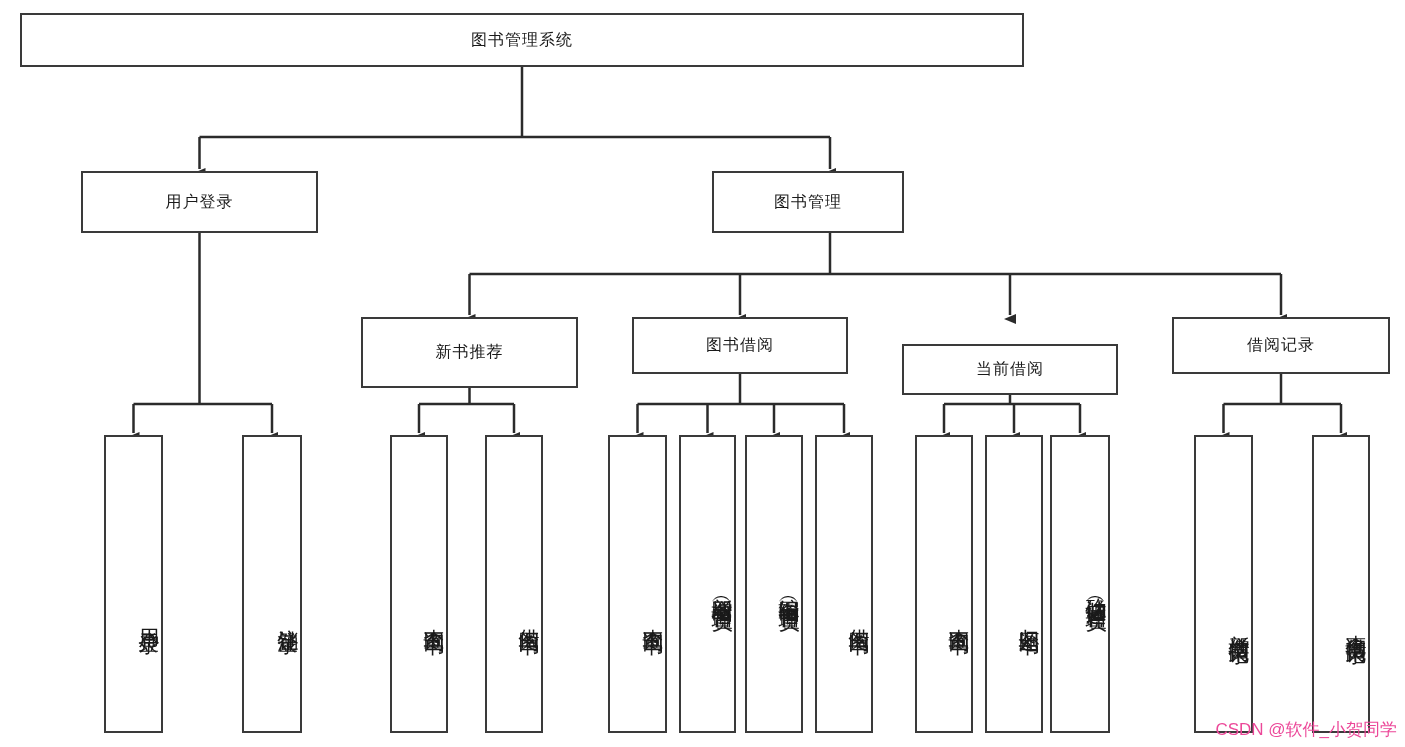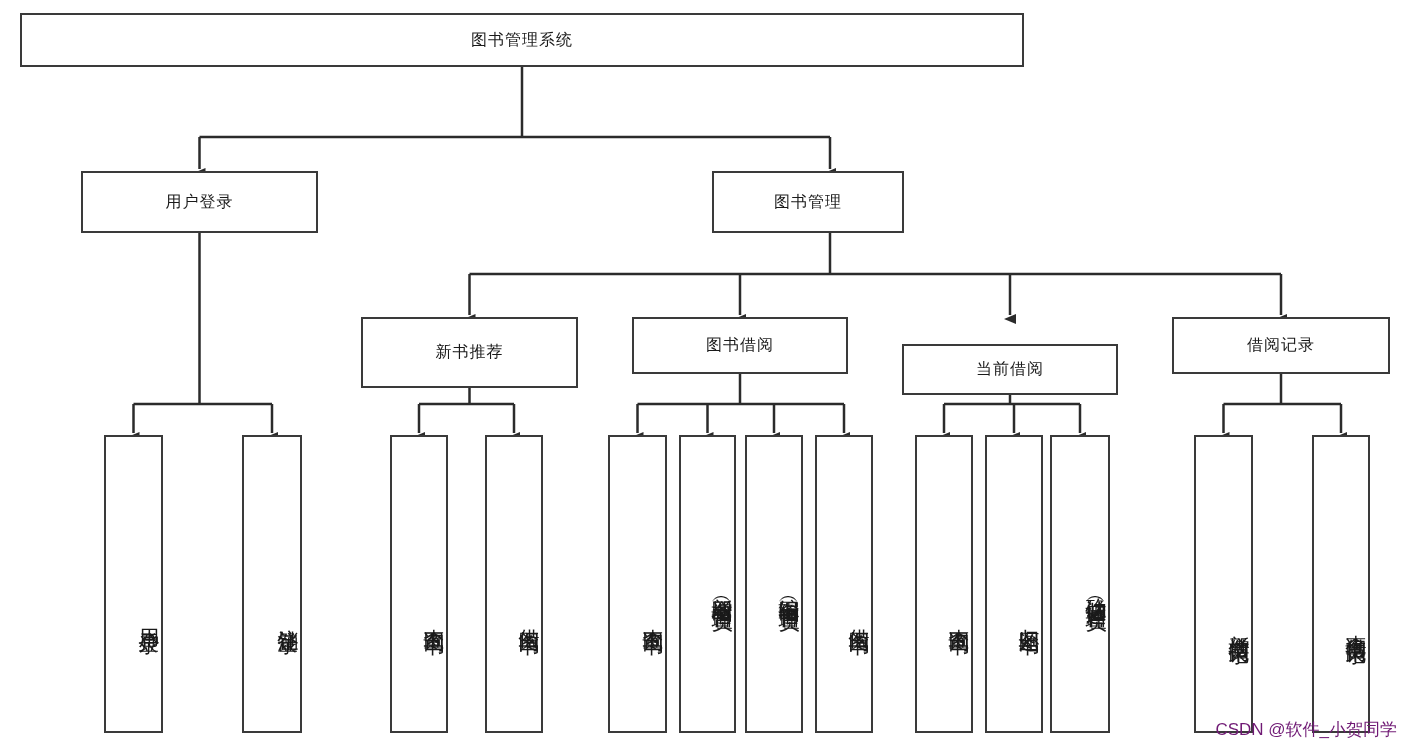--- a/index.html
+++ b/index.html
@@ -61,21 +61,21 @@
     top: 0;
     width: 1405px;
     height: 747px;
     pointer-events: none;
   }
   .watermark {
     position: absolute;
     right: 8px;
     bottom: 6px;
     font-size: 17px;
-    color: #701a75;
+    color: #ec4899;
     white-space: nowrap;
   }
 </style>
 </head>
 <body>
 
 <div id="canvas">
   <svg class="links" id="links" viewBox="0 0 1405 747">
     <defs>
       <marker id="arrow" markerWidth="10" markerHeight="12" refX="1" refY="6" orient="auto" markerUnits="userSpaceOnUse">

